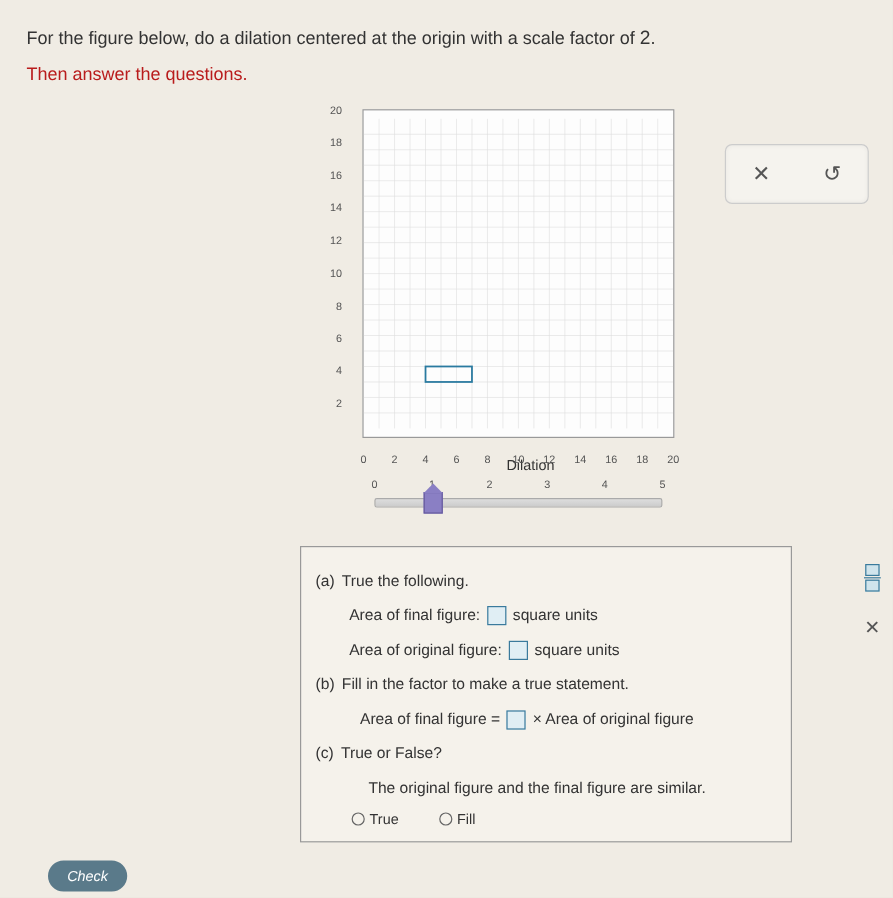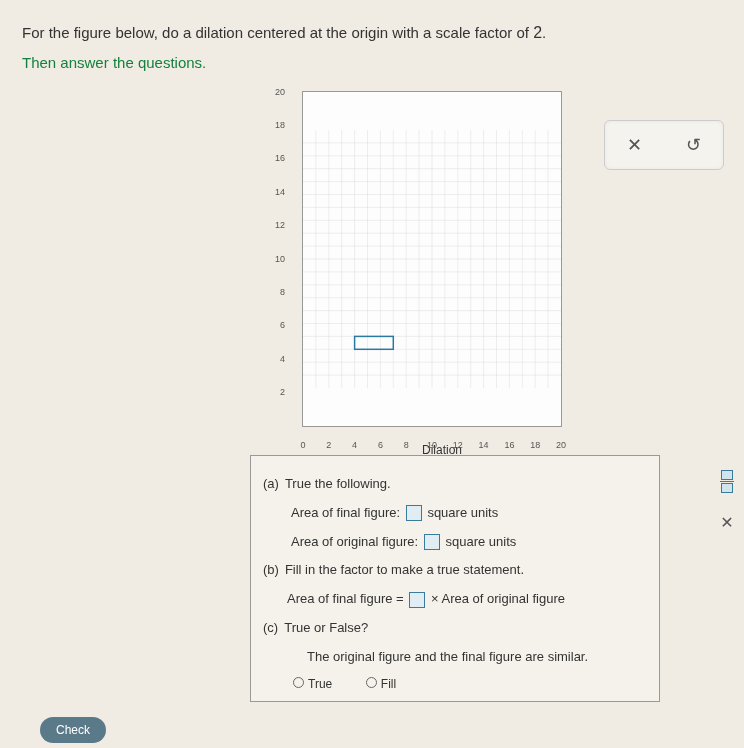--- a/index.html
+++ b/index.html
@@ -1,22 +1,22 @@
 <!DOCTYPE html>
 <html><head>
 <meta charset="utf-8">
 <style>
 * { box-sizing: border-box; margin: 0; padding: 0; }
 body { font-family: Arial, sans-serif; background: #e8e4dc; width: 744px; height: 748px; position: relative; overflow: hidden; }
 .content { padding: 20px 22px; background: #f0ece4; min-height: 100%; }
 .problem-text { font-size: 15px; color: #333; line-height: 1.6; margin-bottom: 8px; }
 .scale-factor { font-size: 16px; }
-.sub-text { font-size: 15px; color: #15803d; margin-bottom: 20px; }
+.sub-text { font-size: 15px; color: #b91c1c; margin-bottom: 20px; }
 .graph-area { position: relative; margin-left: 280px; width: 280px; }
-.graph-container { position: relative; width: 260px; height: 336px; background: #fdfdfd; border: 1px solid #999; }
+.graph-container { position: relative; width: 260px; height: 274px; background: #fdfdfd; border: 1px solid #999; }
 .grid-svg { width: 100%; height: 100%; }
 .y-labels { position: absolute; left: -18px; top: 0; height: 100%; font-size: 9px; color: #555; }
 .y-labels span { position: absolute; right: 0; transform: translateY(-50%); }
 .x-labels { position: absolute; bottom: -14px; left: 0; width: 100%; font-size: 9px; color: #555; }
 .x-labels span { position: absolute; transform: translateX(-50%); }
 .dilation-label { text-align: center; font-size: 12px; margin-top: 16px; color: #333; }
 .slider-area { position: relative; width: 260px; height: 40px; margin-top: 4px; }
 .slider-ticks { position: relative; width: 240px; margin: 0 10px; font-size: 9px; color: #555; height: 14px; }
 .slider-ticks span { position: absolute; transform: translateX(-50%); }
 .slider-track { position: relative; width: 240px; height: 8px; background: linear-gradient(#ddd,#ccc); border: 1px solid #aaa; border-radius: 2px; margin: 2px 10px; }
@@ -26,23 +26,23 @@
 .tool-btn { font-size: 18px; color: #555; cursor: pointer; }
 .side-tools { position: absolute; right: 10px; top: 470px; display: flex; flex-direction: column; gap: 20px; align-items: center; }
 .fraction-tool { display: flex; flex-direction: column; align-items: center; font-size: 11px; color: #3a7a9c; }
 .fraction-tool .box { width: 12px; height: 10px; border: 1px solid #3a7a9c; background: #d0e4ec; }
 .fraction-tool .line { width: 14px; height: 1px; background: #3a7a9c; margin: 1px 0; }
 .x-tool { font-size: 16px; color: #555; }
 .questions-box { position: absolute; left: 250px; top: 455px; width: 410px; border: 1px solid #999; background: #f5f2eb; padding: 10px 12px; font-size: 13px; color: #333; }
 .q-row { margin: 8px 0; line-height: 1.6; }
 .input-box { display: inline-block; width: 16px; height: 16px; border: 1px solid #3a7a9c; background: #e0eef4; vertical-align: middle; margin: 0 2px; }
 .radio-row { margin-left: 30px; margin-top: 4px; }
-.radio-opt { display: inline-flex; align-items: flex-start; margin-right: 30px; font-size: 12px; }
+.radio-opt { display: inline-flex; align-items: center; margin-right: 30px; font-size: 12px; }
 .radio-circle { width: 11px; height: 11px; border: 1px solid #666; border-radius: 50%; margin-right: 4px; }
-.check-btn { position: absolute; left: 40px; bottom: 5px; background: #5a7a8a; color: #fff; border: none; border-radius: 14px; padding: 6px 16px; font-size: 12px; cursor: pointer; }
+.check-btn { position: absolute; left: 40px; bottom: 5px; background: #5a7a8a; color: #fff; border: none; border-radius: 14px; padding: 6px 16px; font-size: 12px; cursor: pointer; font-style: italic; }
 .subpart { display: flex; align-items: flex-start; }
 .subpart-label { margin-right: 6px; }
 </style>
 </head>
 <body>
 
 <div class="content">
   <p class="problem-text">
     <span>For the figure below, do a dilation centered at the origin with a scale factor of </span><span class="scale-factor">2</span><span>.</span>
   </p>
@@ -161,21 +161,21 @@
     </div>
     <div class="q-row" style="margin-left:28px">
       <span>Area of original figure:</span>
       <span class="input-box"></span>
       <span>square units</span>
     </div>
     <div class="q-row subpart">
       <span class="subpart-label">(b)</span>
       <span>Fill in the factor to make a true statement.</span>
     </div>
-    <div class="q-row" style="margin-left:24px">
+    <div class="q-row" style="margin-left:37px">
       <span>Area of final figure =</span>
       <span class="input-box"></span>
       <span>× Area of original figure</span>
     </div>
     <div class="q-row subpart">
       <span class="subpart-label">(c)</span>
       <span>True or False?</span>
     </div>
     <div class="q-row" style="margin-left:44px">The original figure and the final figure are similar.</div>
     <div class="radio-row">

